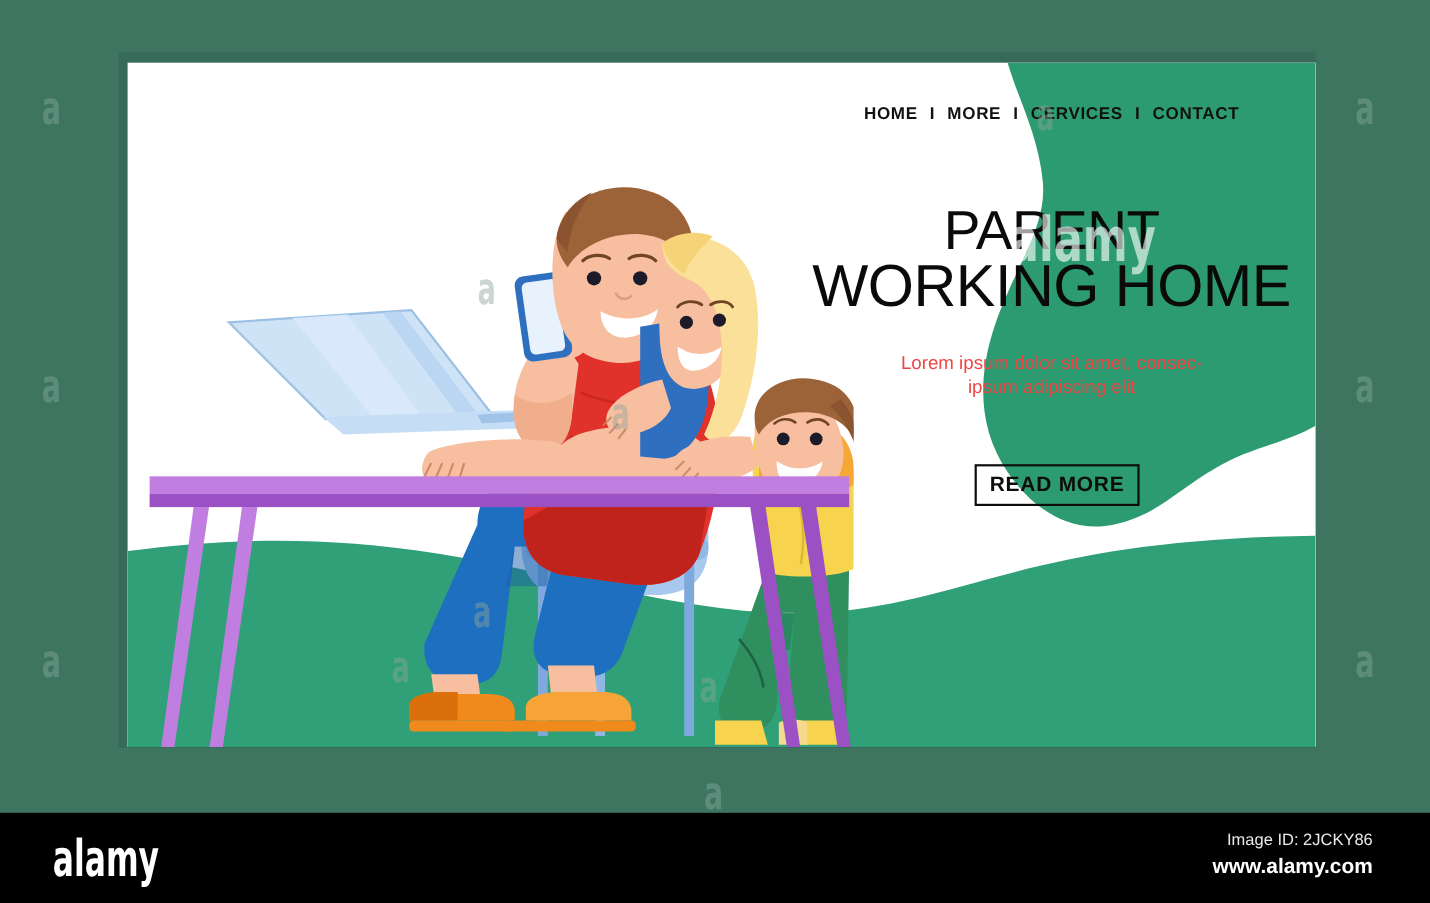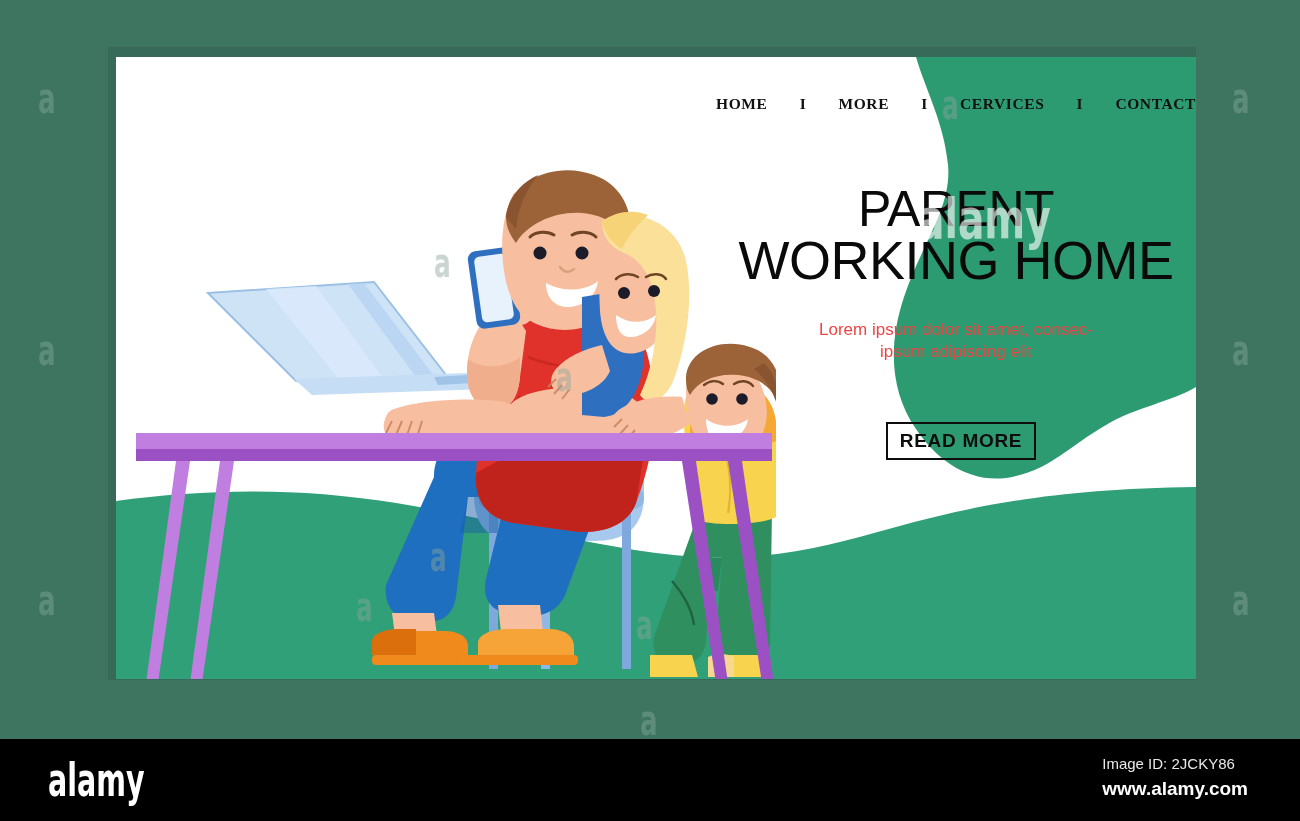--- a/index.html
+++ b/index.html
@@ -57,25 +57,24 @@
 
   
   .copy {
     position:absolute;
     left:600px; top:0; width:480px; height:622px;
     text-align:center;
   }
 
   .nav {
     position:absolute; left:0; top:38px; width:480px;
-    display:flex; justify-content:space-between; align-items:center;
+    display:flex; justify-content:center; align-items:center;
     gap:0px;
     font-size:15.5px; font-weight:700; letter-spacing:0.6px;
     color:#111;
-    font-family:Liberation Serif, serif;
   }
   .nav a { color:#111; text-decoration:none; cursor:pointer; white-space:nowrap; }
   .nav .sep { padding:0 11px; font-weight:700; color:#111; }
 
   .headline {
     position:absolute; left:-10px; top:128px; width:500px;
     font-size:50px; line-height:0.98; font-weight:400;
     letter-spacing:-0.5px; color:#0a0a0a;
     text-align:center;
   }
@@ -125,21 +124,21 @@
   }
   .footer-logo {
     position:absolute; left:48px; top:18px;
     font-family:"DejaVu Sans", sans-serif;
     font-weight:700; font-size:46px; line-height:1;
     color:#fff; transform:scaleX(0.62); transform-origin:left top;
     user-select:none;
   }
   .footer-right {
     position:absolute; right:52px; top:14px;
-    text-align:left; color:#fff;
+    text-align:right; color:#fff;
   }
   .footer-id { font-size:15px; font-weight:400; line-height:1.5; color:#e9e9e9; }
   .footer-url { font-size:19px; font-weight:700; line-height:1.4; color:#fff; }
 </style>
 </head>
 <body>
 
 <div class="screenshot">
 
   <div class="backdrop">

